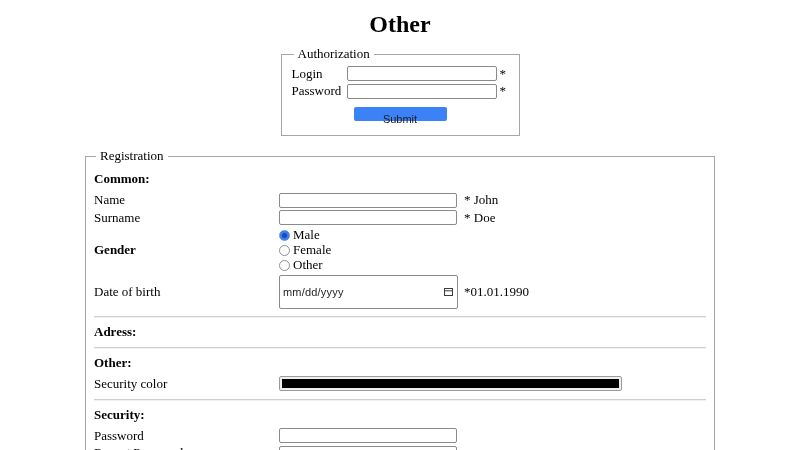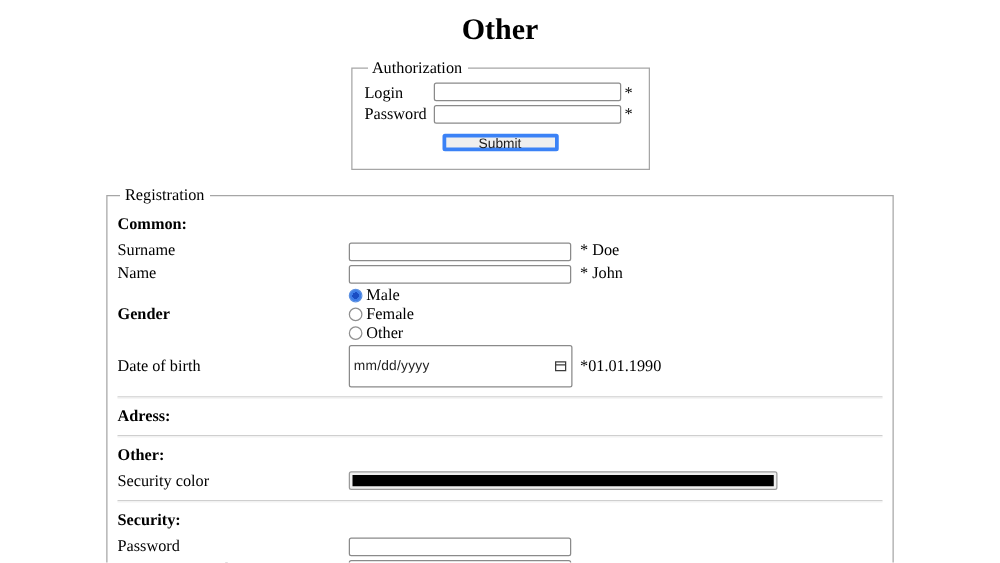--- a/index.html
+++ b/index.html
@@ -43,21 +43,21 @@
     border: 1px solid #8a8a8a; border-radius: 2px;
     background: #fff;
     font-family: "Liberation Sans", sans-serif; font-size: 11px;
     padding: 0 3px; outline: none;
   }
   button.submit-btn {
     display: block;
     width: 93px; height: 14px;
     margin: 8px auto 2px;
     background: #efefef;
-    border: 3px solid #3b82f6; border-radius: 2px;
+    border: 7px solid #3b82f6; border-radius: 2px;
     font-family: "Liberation Sans", sans-serif; font-size: 11px;
     color: #1c1c1c; line-height: 11px;
     padding: 0; text-align: center; cursor: pointer;
   }
   
   fieldset.reg {
     width: 630px;
     margin-top: 12px;
   }
   .sec-heading { font-weight: bold; margin: 4px 0 5px; }
@@ -136,29 +136,29 @@
 
   <button class="submit-btn">Submit</button>
 </fieldset>
 
 <fieldset class="reg">
   <legend>Registration</legend>
 
   <div class="sec-heading">Common:</div>
 
   <div class="row">
+    <div>Name</div>
+    <div class="control"><input class="txt" type="text" style=""></div>
+    <div class="hint">* John</div>
+  </div>
+
+  <div class="row">
     <div>Surname</div>
     <div class="control"><input class="txt" type="text" style=""></div>
     <div class="hint">* Doe</div>
-  </div>
-
-  <div class="row">
-    <div>Name</div>
-    <div class="control"><input class="txt" type="text" style=""></div>
-    <div class="hint">* John</div>
   </div>
 
   <div class="row">
     <div style="font-weight:bold">Gender</div>
     <div class="control">
       <div class="radio-line">
         <span class="radio checked"></span>
         <span>Male</span>
       </div>
       <div class="radio-line">

